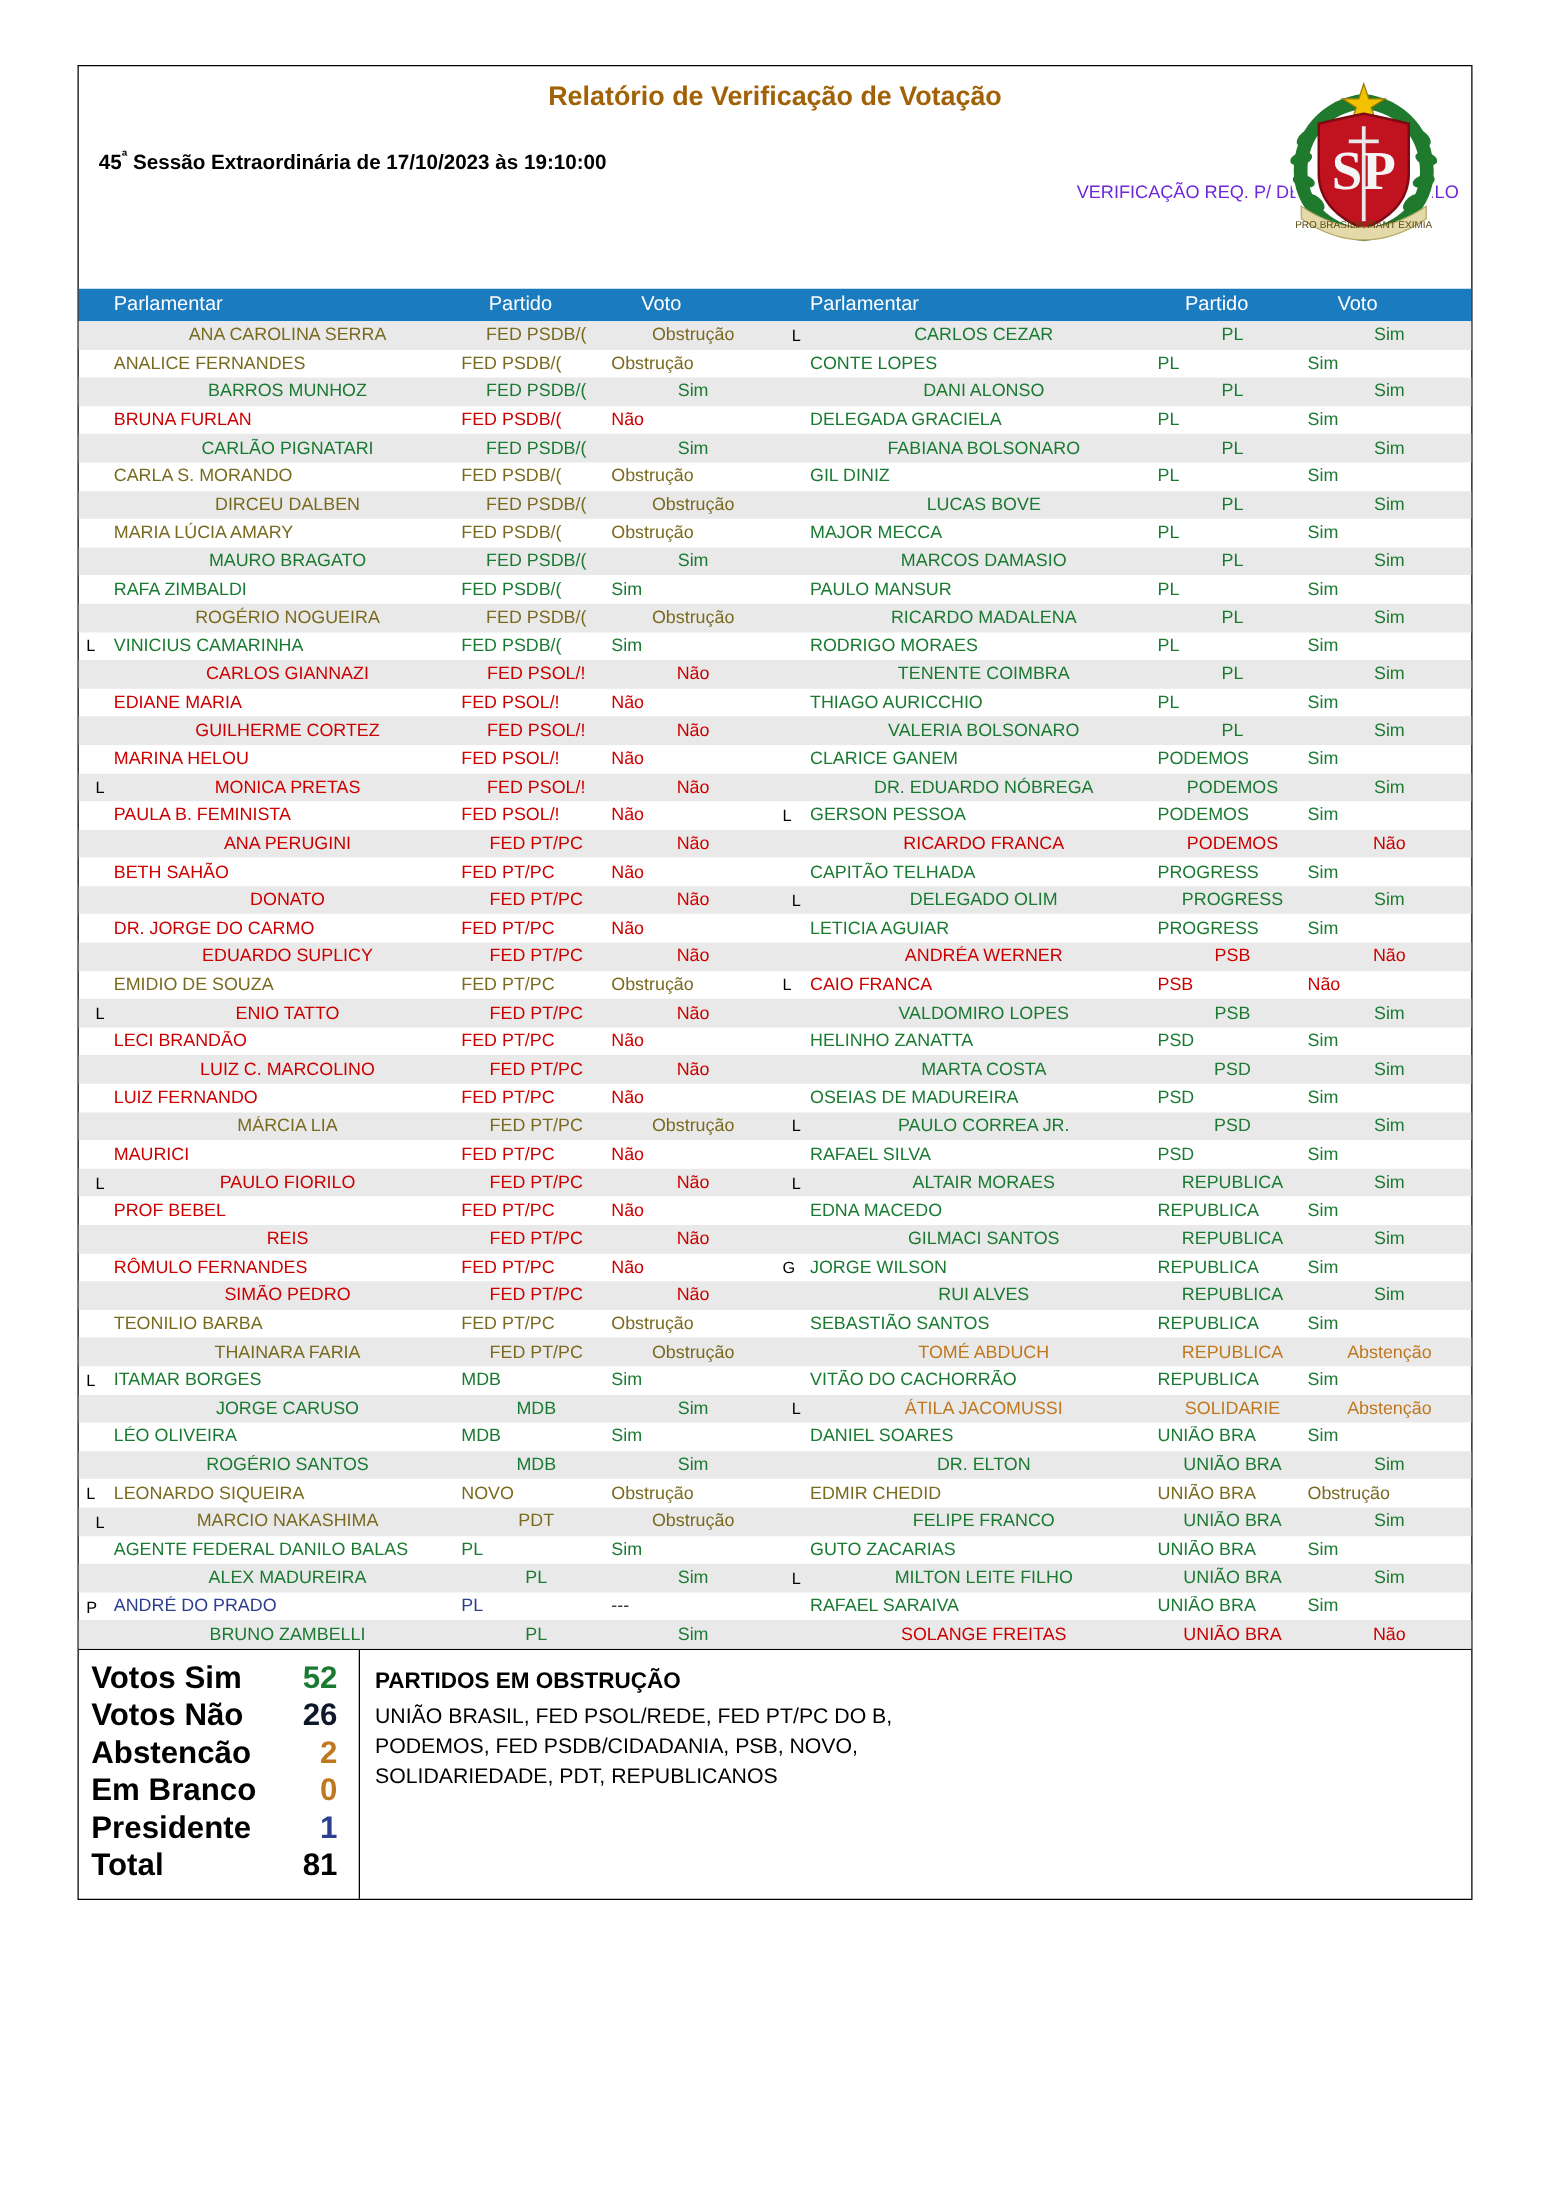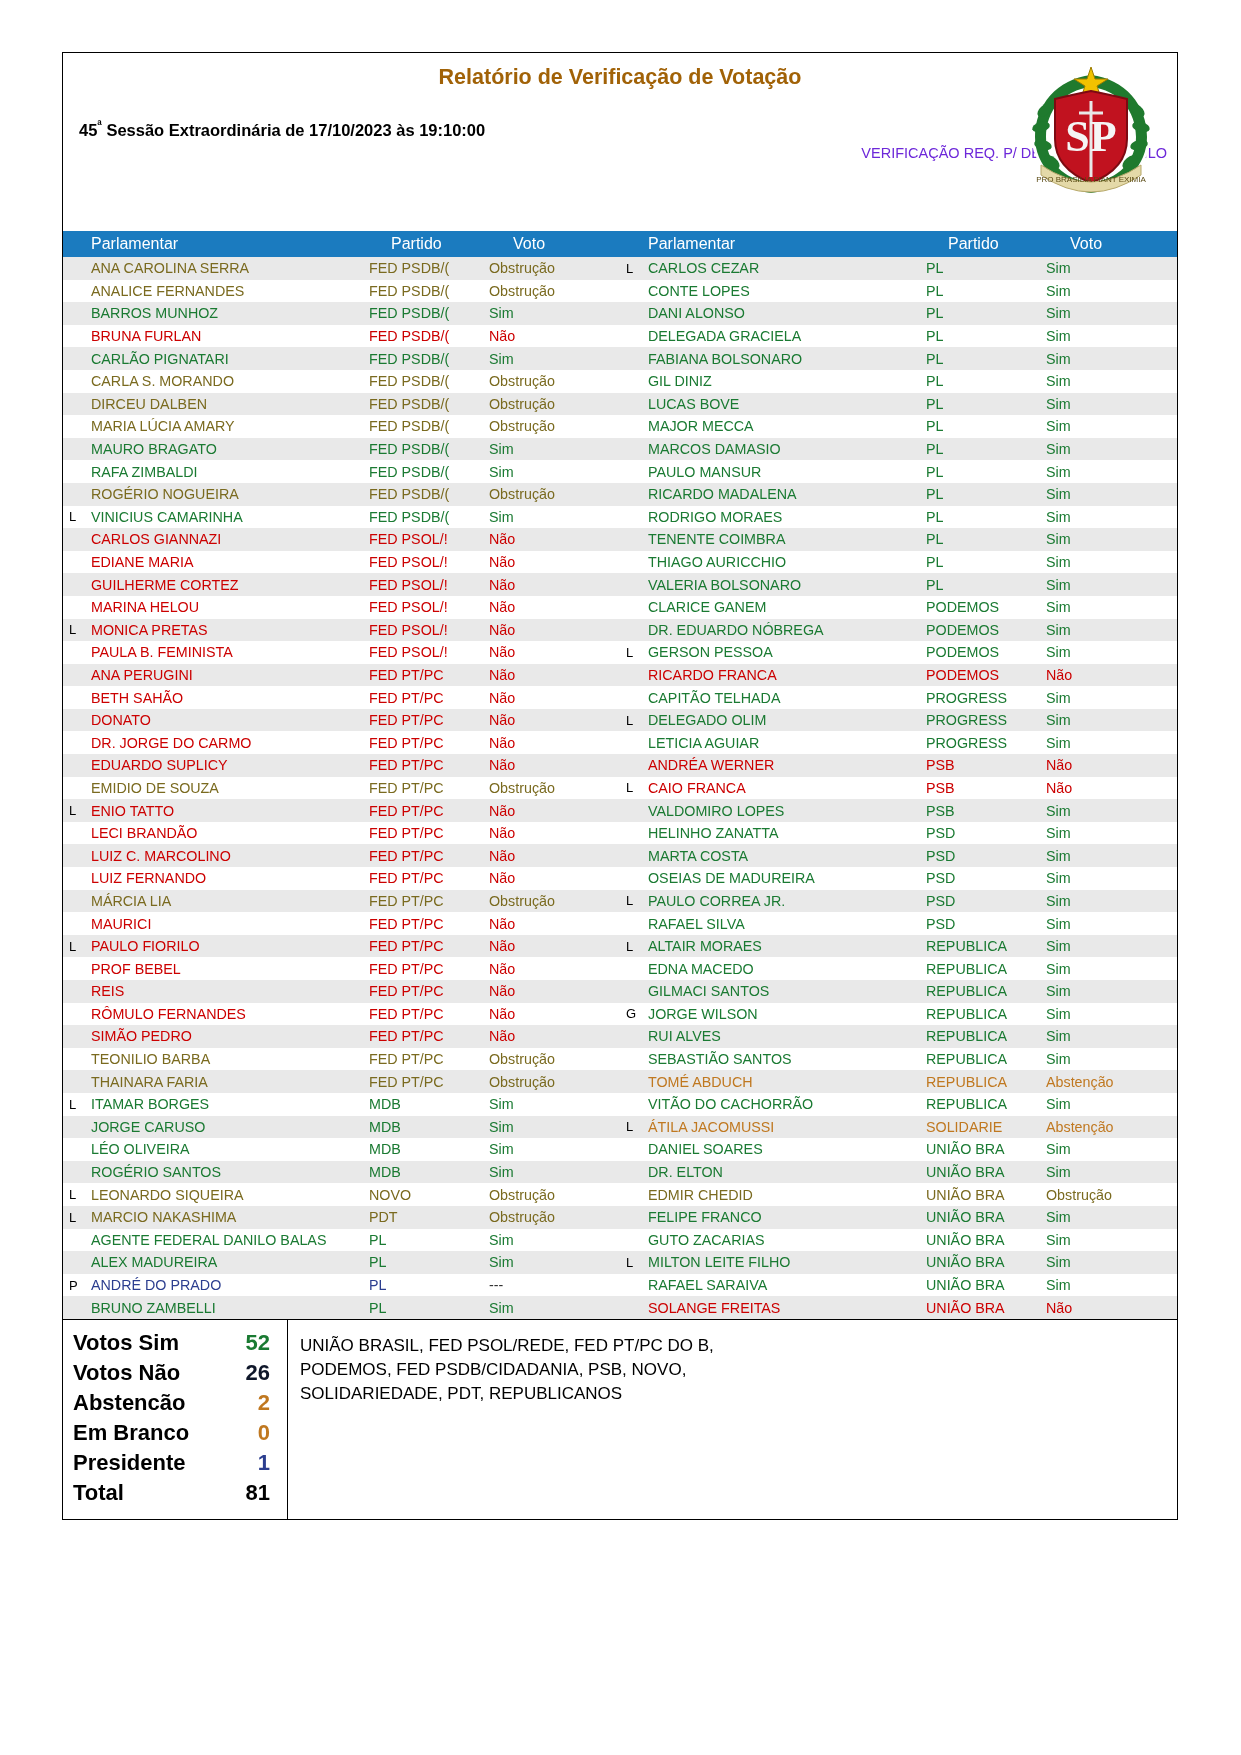--- a/index.html
+++ b/index.html
@@ -97,21 +97,21 @@
   
   .tablewrap { display: flex; }
   .tablecol { width: 50%; }
   .row {
     display: flex;
     align-items: center;
     height: 22.6px;
     font-size: 14.3px;
     box-sizing: border-box;
   }
-  .row.alt { background: #e9e9e9; }
+  .row.alt { background: #e9e9e9; text-align: center; }
   .c-flag {
     width: 22px;
     padding-left: 6px;
     font-size: 13px;
     color: #000;
     font-weight: normal;
   }
   .c-name {
     width: 278px;
     overflow: hidden;
@@ -145,21 +145,21 @@
     box-sizing: border-box;
   }
   .tallies {
     width: 225px;
     border-right: 1px solid #000;
     box-sizing: border-box;
     padding: 8px 0 0 10px;
   }
   .tally {
     display: flex;
-    font-size: 22px;
+    font-size: 25px;
     font-weight: bold;
     height: 30px;
     align-items: center;
   }
   .tally .lbl { width: 145px; color: #000; }
   .tally .val { width: 52px; text-align: right; }
   .resultbox {
     width: 278px;
     border-right: 1px solid #000;
     box-sizing: border-box;
@@ -840,20 +840,21 @@
           <div class="tally">
             <div class="lbl">Presidente</div>
             <div class="val" style="color: rgb(44, 62, 143);">1</div>
           </div>
           <div class="tally">
             <div class="lbl">Total</div>
             <div class="val" style="color: rgb(0, 0, 0);">81</div>
           </div>
         </div>
       <div class="obstrbox">
+        <div class="obstr-title">PARTIDOS EM OBSTRUÇÃO</div>
         <div id="obstr-lines">
             <div class="obstr-line">UNIÃO BRASIL,   FED PSOL/REDE, FED PT/PC DO B,</div>
             <div class="obstr-line">PODEMOS, FED PSDB/CIDADANIA, PSB, NOVO,</div>
             <div class="obstr-line"> SOLIDARIEDADE, PDT, REPUBLICANOS</div>
           </div>
       </div>
     </div>
 
   </div>
 </div>

